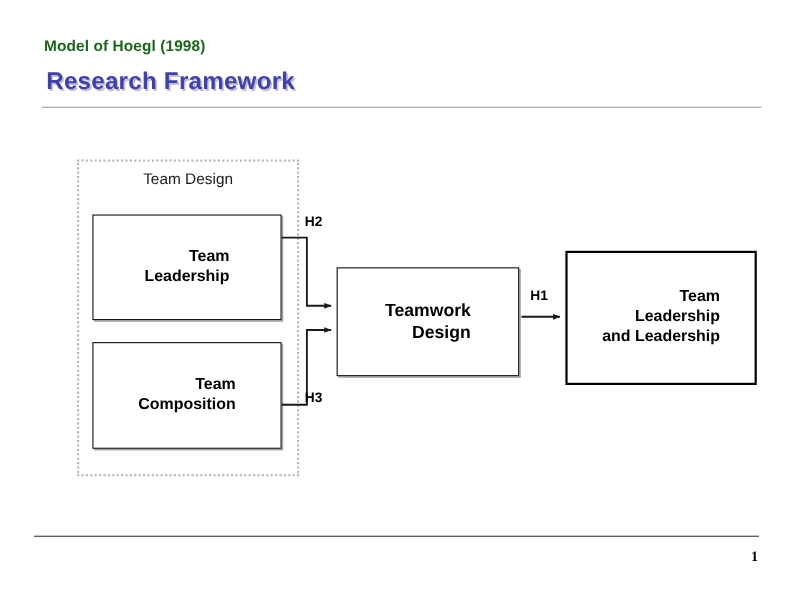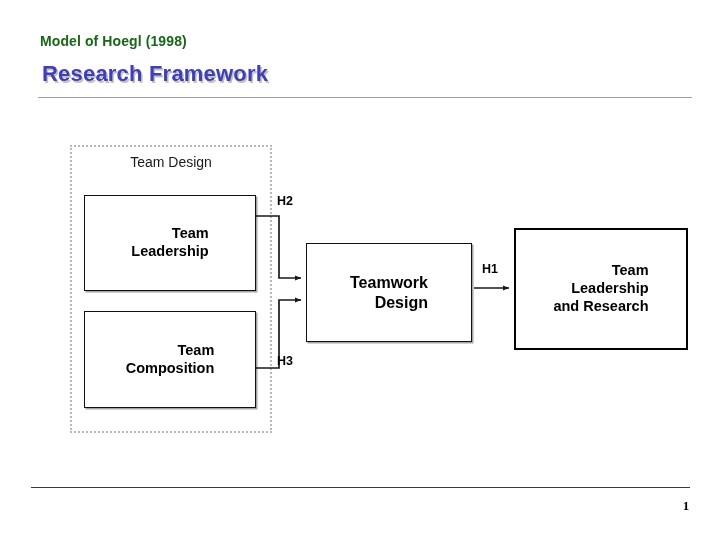--- a/index.html
+++ b/index.html
@@ -216,21 +216,21 @@
       <span>
         <span>Teamwork</span><br>
         <span>Design</span>
       </span>
     </div>
 
     <div class="node node-performance">
       <span>
         <span>Team</span><br>
         <span>Leadership</span><br>
-        <span>and Research</span>
+        <span>and Leadership</span>
       </span>
     </div>
 
     <svg class="connectors" viewBox="0 0 720 540">
       <defs>
         <marker id="arrowhead" markerWidth="7" markerHeight="7" refX="6.2" refY="3" orient="auto" markerUnits="userSpaceOnUse">
           <path d="M0,0.4 L6.6,3 L0,5.6 z" fill="#1a1a1a"></path>
         </marker>
       </defs>
 

